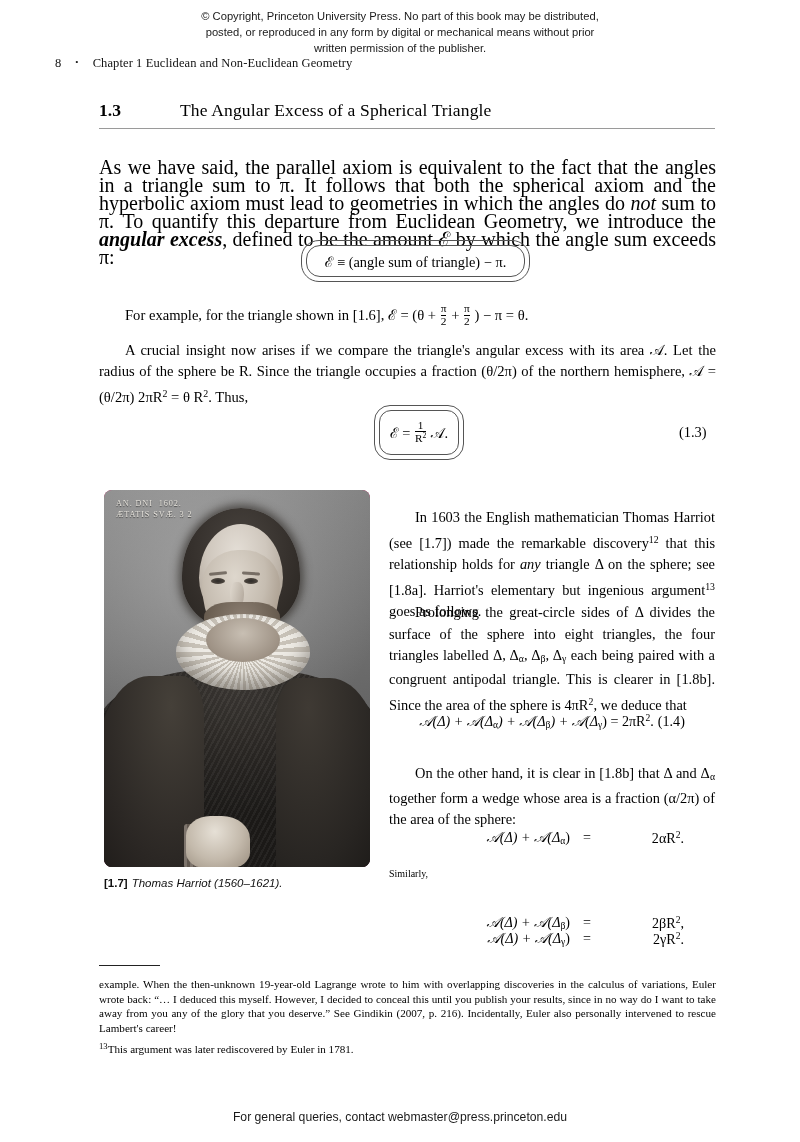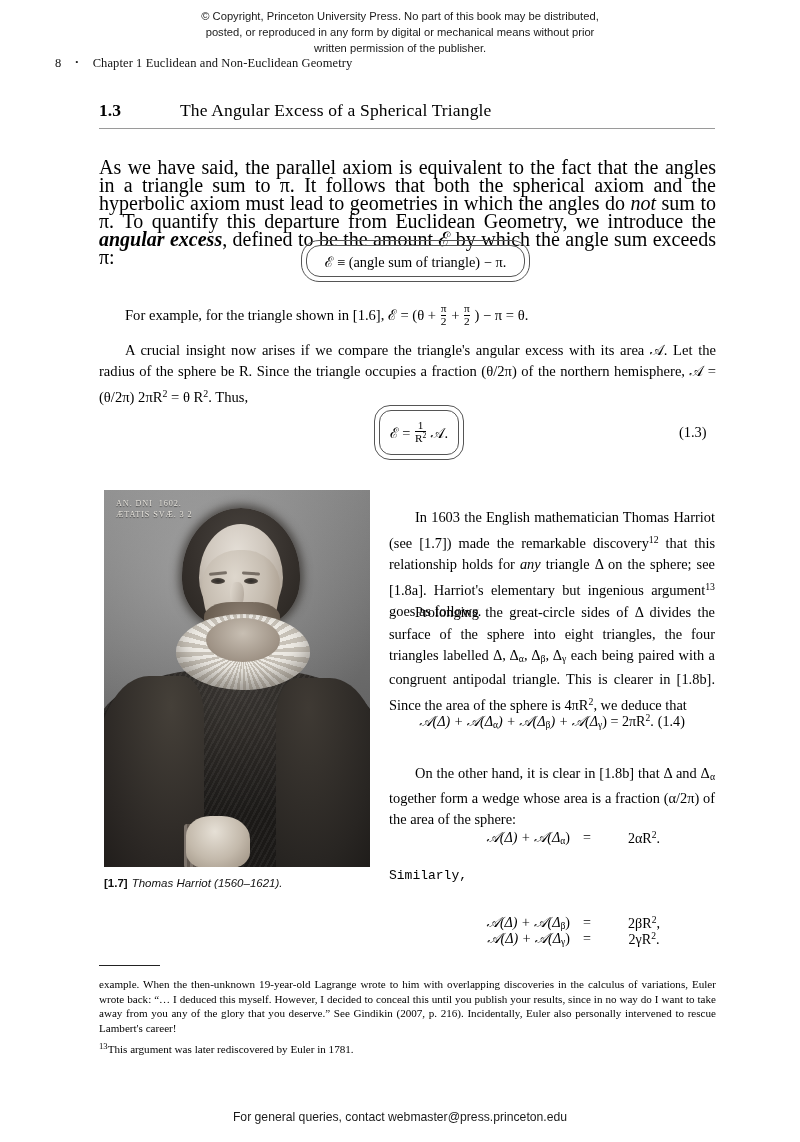--- a/index.html
+++ b/index.html
@@ -178,20 +178,21 @@
 
   
   #figure-portrait {
     position: absolute;
     left: 104px;
     top: 490px;
     width: 266px;
     height: 377px;
     overflow: hidden;
     background: #be185d;
+    border-radius: 8px;
   }
   #figure-portrait .painting {
     position: absolute;
     inset: 0;
     background:
       radial-gradient(ellipse 60% 45% at 50% 105%, rgba(0,0,0,0.55), rgba(0,0,0,0) 70%),
       radial-gradient(ellipse 95% 70% at 38% 22%, rgba(185,185,185,0.55), rgba(0,0,0,0) 72%),
       linear-gradient(170deg, #8a8a8a 0%, #7c7c7c 22%, #6d6d6d 48%, #5e5e5e 75%, #4e4e4e 100%);
   }
   
@@ -344,28 +345,27 @@
     position: absolute;
     left: 389px;
     width: 326px;
     font-size: 14.1px;
     white-space: nowrap;
     display: flex;
     justify-content: center;
   }
   .eqrow .lhs { width: 150px; text-align: right; }
   .eqrow .rel { width: 34px; text-align: center; }
-  .eqrow .rhs { width: 80px; text-align: center; }
+  .eqrow .rhs { width: 80px; text-align: right; }
   #rc-eq-a { top: 829px; }
   #rc-similarly {
     position: absolute;
     left: 389px;
     top: 868px;
-    font-size: 13px;
-    font-family: Liberation Mono, monospace;
+    font-size: 10px;
   }
   #rc-eq-b { top: 914px; }
   #rc-eq-c { top: 930px; }
 
   
   #footnote-rule {
     position: absolute;
     left: 99px;
     top: 965px;
     width: 61px;

